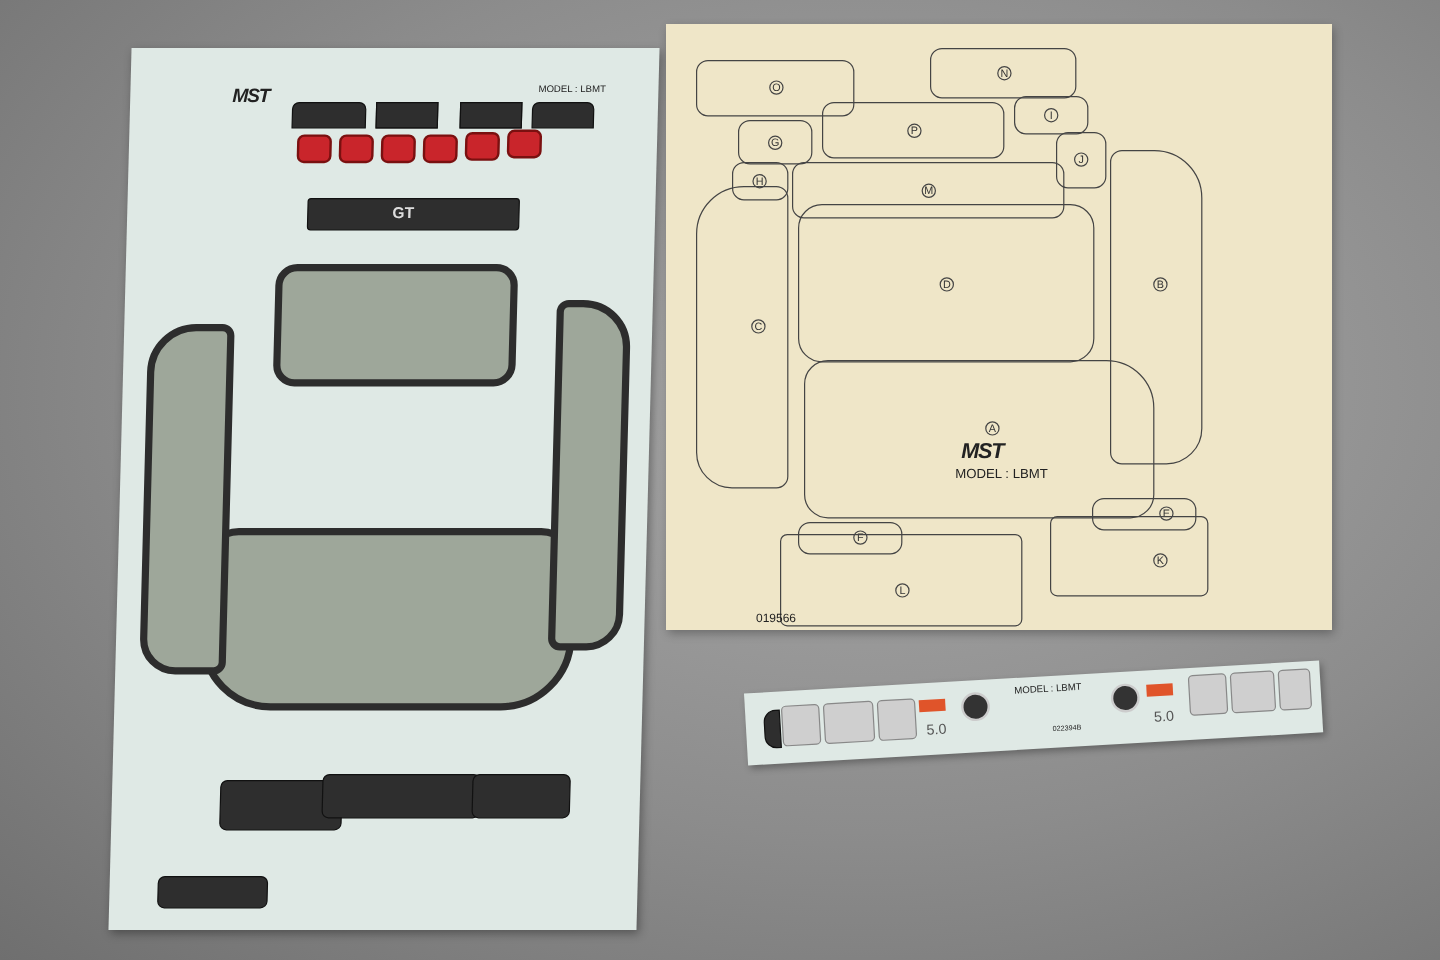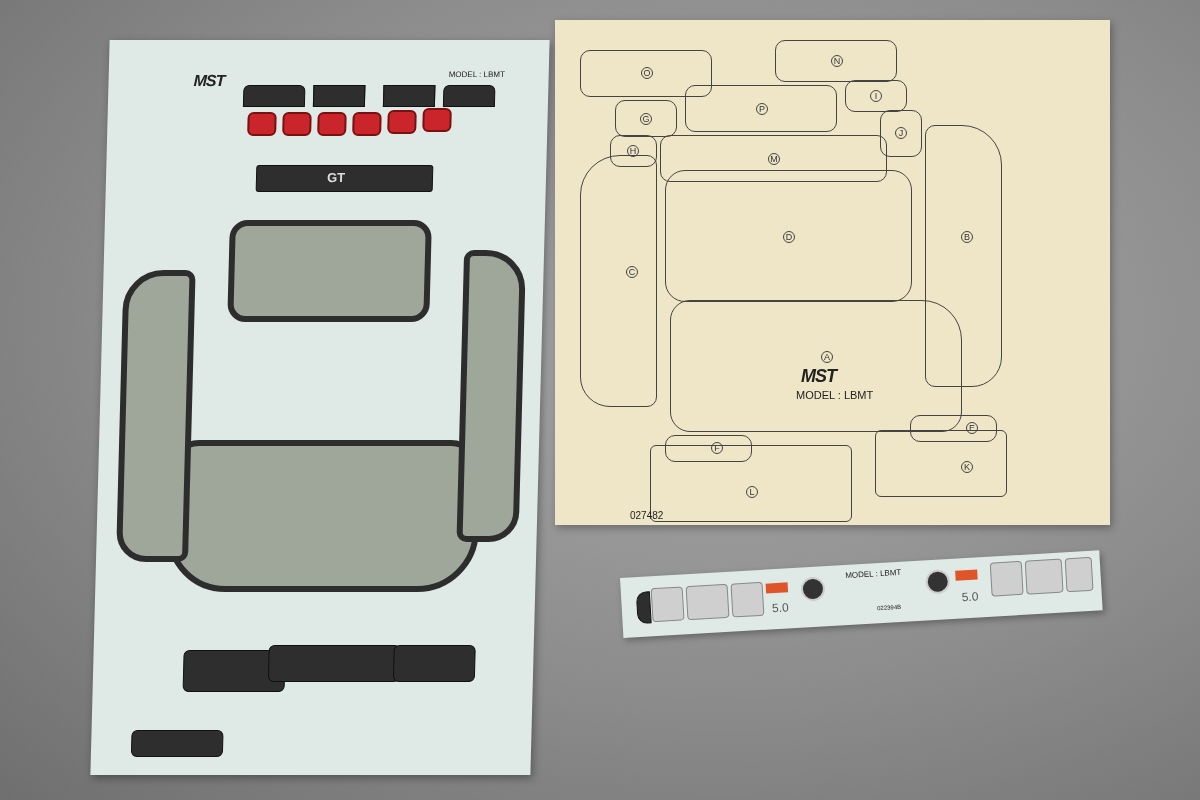--- a/index.html
+++ b/index.html
@@ -96,21 +96,21 @@
     </div>
   <div class="outline" style="left:355px;top:395px;width:85px;height:25px;">
       <div class="lbl" style="left:55px;top:6px;">E</div>
     </div>
   <div class="outline" style="left:95px;top:425px;width:200px;height:75px;border-radius:6px;">
       <div class="lbl" style="left:95px;top:40px;">L</div>
     </div>
   <div class="outline" style="left:320px;top:410px;width:130px;height:65px;border-radius:6px;">
       <div class="lbl" style="left:85px;top:30px;">K</div>
     </div>
-  <div class="txt" style="left:75px;top:490px;font-size:10px;">027482</div>
+  <div class="txt" style="left:75px;top:490px;font-size:10px;">019566</div>
 </div>
 
 <div class="sheet" id="strip">
   <div class="dark" style="left:15px;top:15px;width:12px;height:30px;border-radius:10px 0 0 10px;"></div>
   <div class="grey" style="left:30px;top:12px;width:30px;height:32px;"></div>
   <div class="grey" style="left:65px;top:12px;width:40px;height:32px;"></div>
   <div class="grey" style="left:110px;top:12px;width:30px;height:32px;"></div>
   <div class="orange" style="left:145px;top:14px;width:22px;height:10px;"></div>
   <div style="position:absolute;left:180px;top:10px;width:20px;height:20px;border-radius:50%;background:#333;border:2px solid #ccc;"></div>
   <div class="txt" style="left:225px;top:6px;font-size:8px;">MODEL : LBMT</div>

